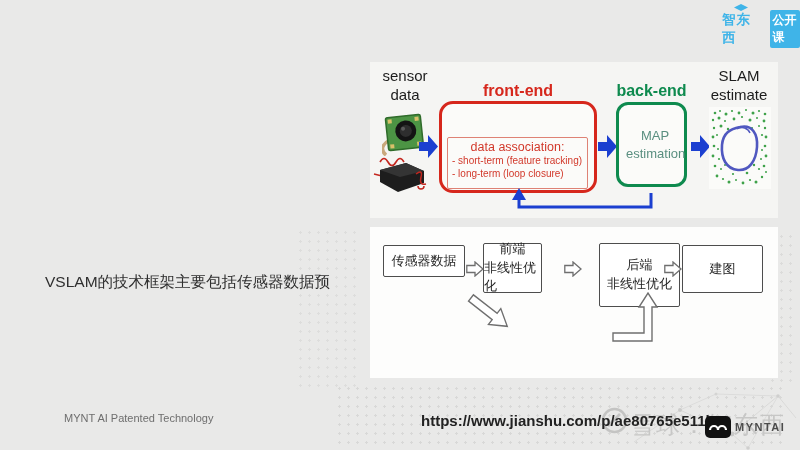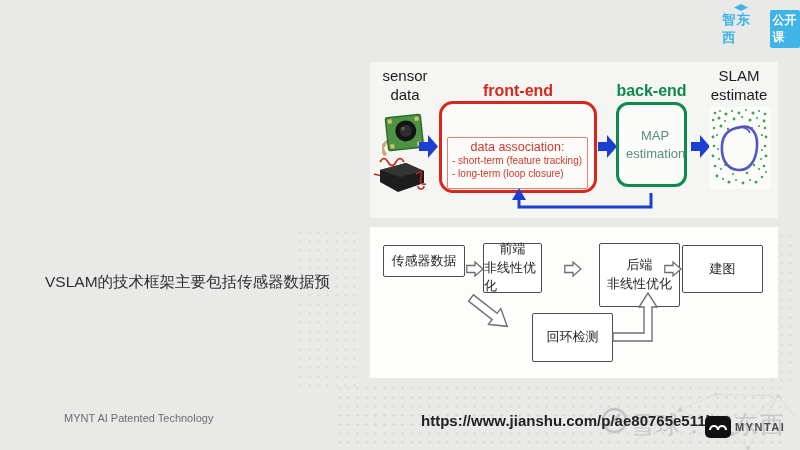--- a/index.html
+++ b/index.html
@@ -219,23 +219,20 @@
     <div>前端</div>
     <div>非线性优化</div>
   </div>
   <div class="flow-box fb3">
     <div>后端</div>
     <div>非线性优化</div>
   </div>
   <div class="flow-box fb4">
     <div>建图</div>
   </div>
-  <div class="flow-box fb5">
-    <div>回环检测</div>
-  </div>
 
   <svg class="img-abs" style="left:466px; top:261px;" width="18" height="16" viewBox="0 0 18 16">
     <path d="M0.8,4.5 L9,4.5 L9,1 L17,8 L9,15 L9,11.5 L0.8,11.5 Z" fill="#fff" stroke="#6f6f6f" stroke-width="1.3"></path>
   </svg>
   <svg class="img-abs" style="left:564px; top:261px;" width="18" height="16" viewBox="0 0 18 16">
     <path d="M0.8,4.5 L9,4.5 L9,1 L17,8 L9,15 L9,11.5 L0.8,11.5 Z" fill="#fff" stroke="#6f6f6f" stroke-width="1.3"></path>
   </svg>
   <svg class="img-abs" style="left:664px; top:261px;" width="18" height="16" viewBox="0 0 18 16">
     <path d="M0.8,4.5 L9,4.5 L9,1 L17,8 L9,15 L9,11.5 L0.8,11.5 Z" fill="#fff" stroke="#6f6f6f" stroke-width="1.3"></path>
   </svg>

